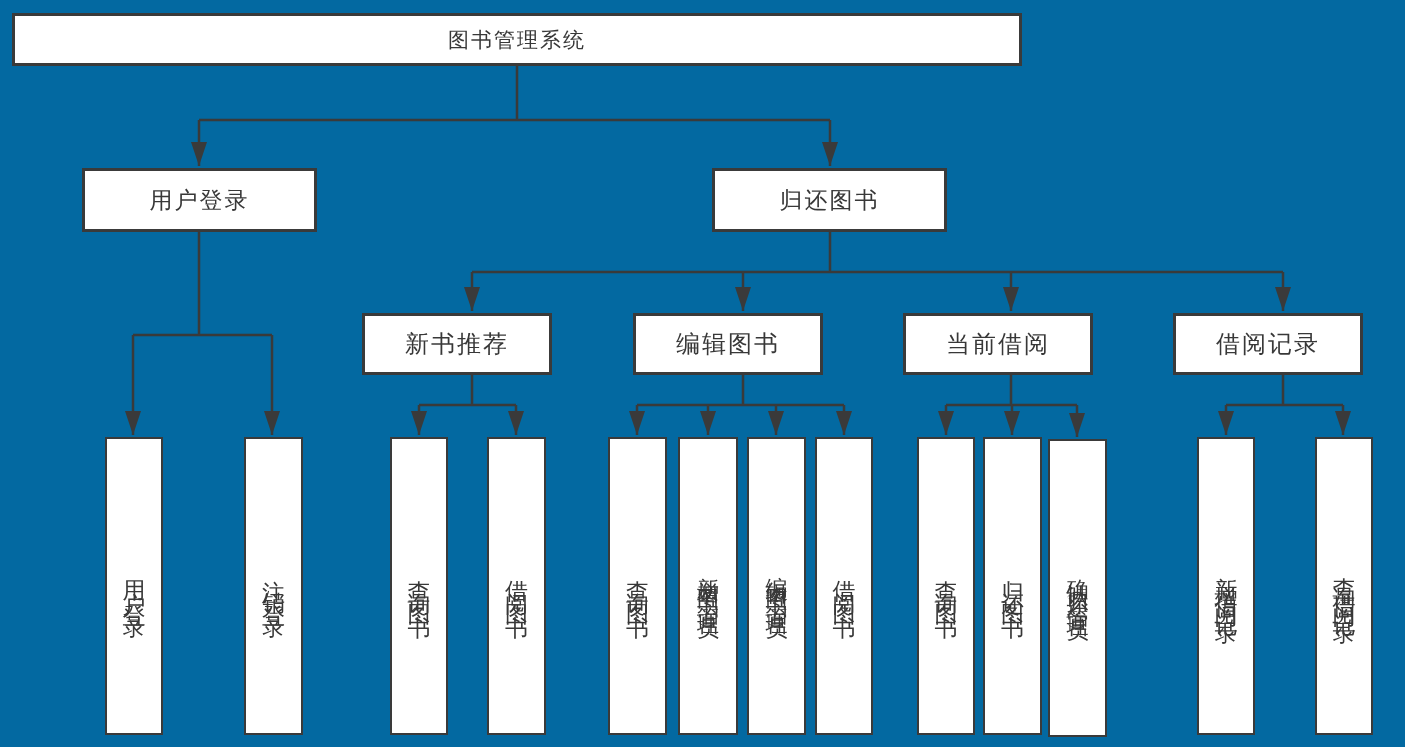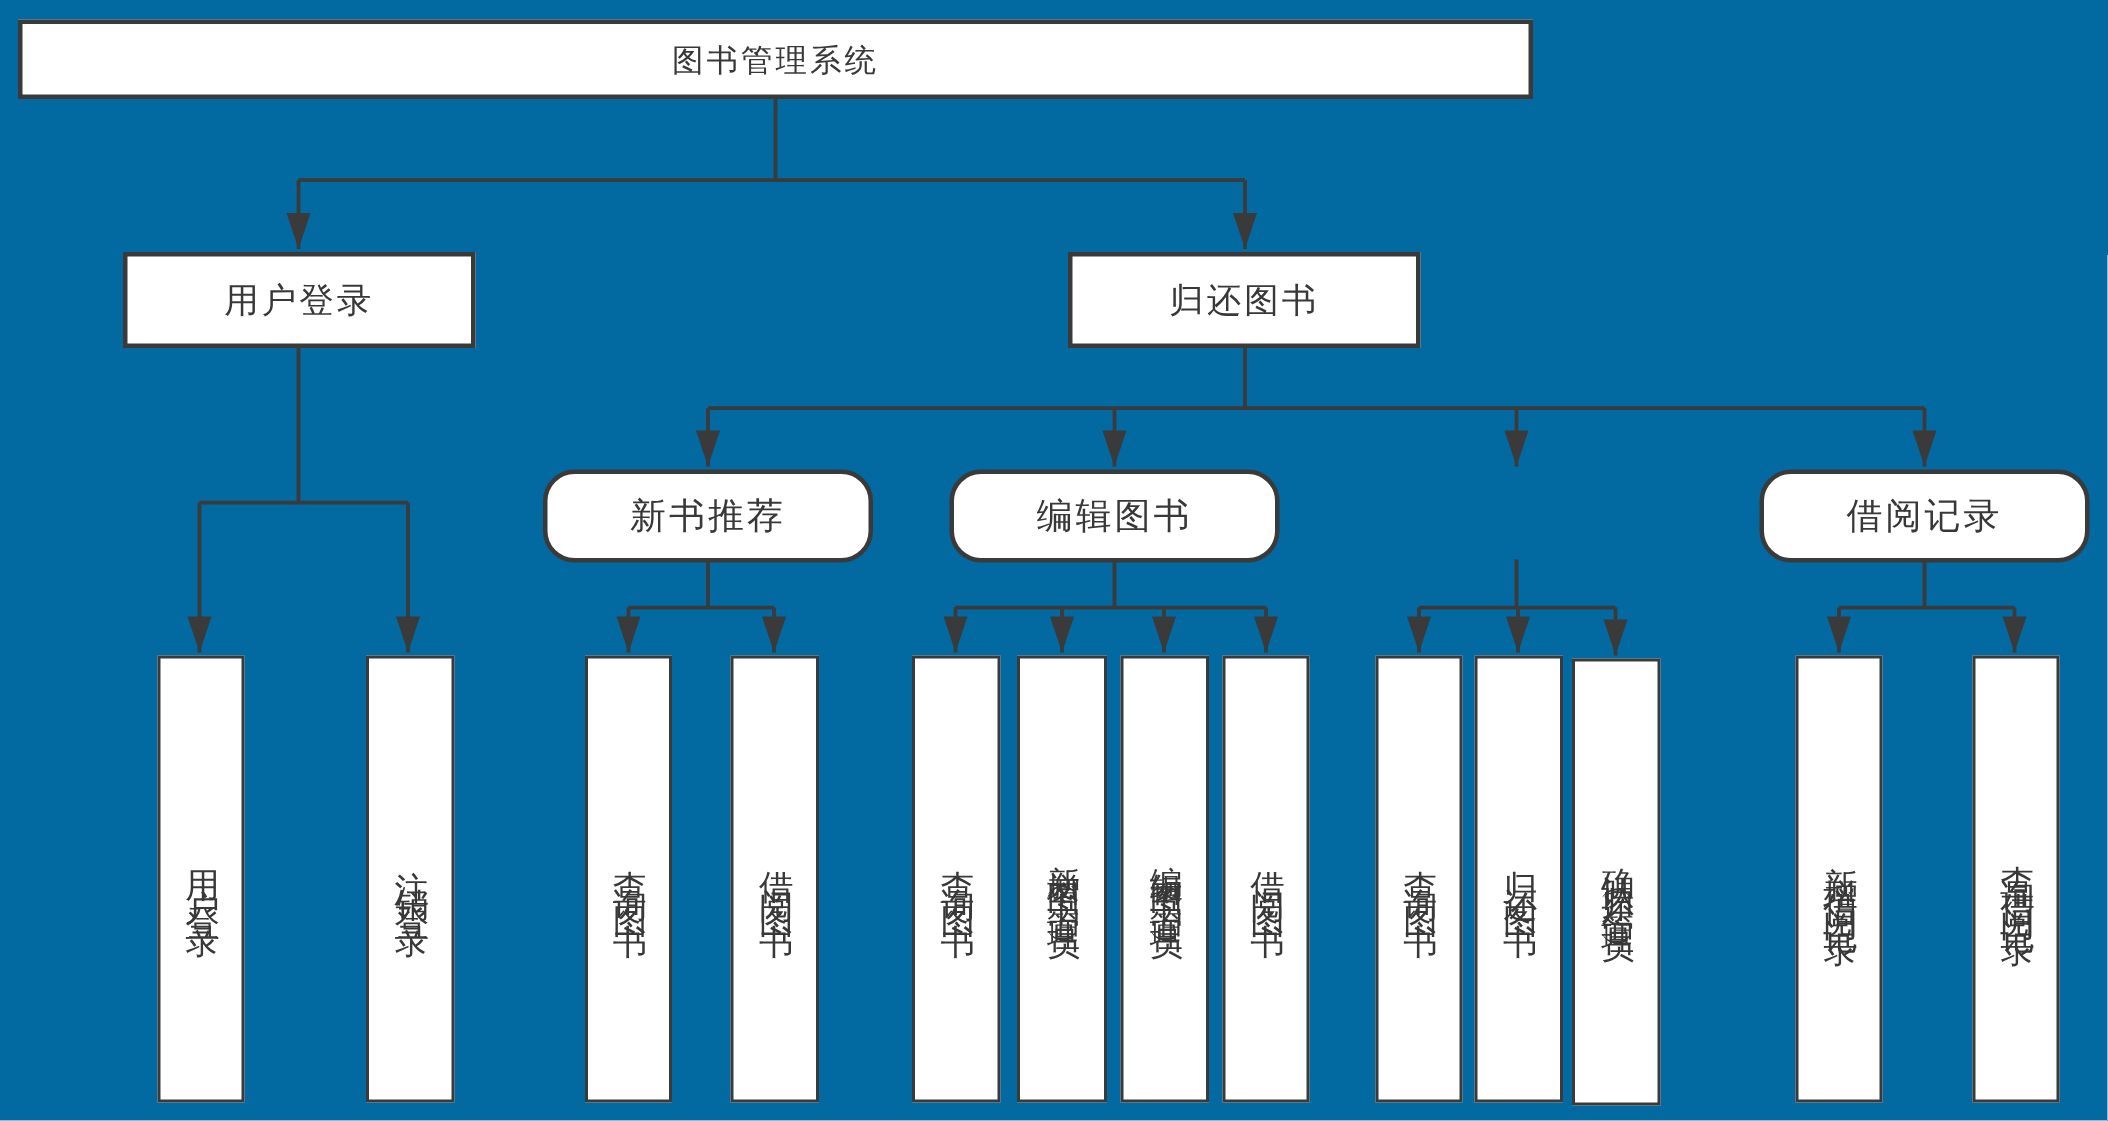--- a/index.html
+++ b/index.html
@@ -22,21 +22,21 @@
     background: #ffffff;
     border: 3px solid #3a3a3a;
     display: flex;
     align-items: center;
     justify-content: center;
     z-index: 2;
     color: #383838;
   }
   .node--root   { left: 12px;  top: 13px;  width: 1010px; height: 53px; }
   .node--l2     { top: 168px;  height: 64px; width: 235px; }
-  .node--l3     { top: 313px;  height: 62px; width: 220px; border-radius: 21px; }
+  .node--l3     { top: 313px;  height: 62px; width: 190px; }
   .node--leaf   { top: 437px;  height: 298px; width: 58px; border-width: 2.5px; }
   .node--root .label { font-size: 21px; letter-spacing: 2px; }
   .node--l2 .label   { font-size: 23px; letter-spacing: 2px; }
   .node--l3 .label   { font-size: 24px; letter-spacing: 2px; }
   .vlabel {
     writing-mode: vertical-rl;
     font-size: 23px;
     letter-spacing: 12px;
     line-height: 1;
   }
@@ -98,20 +98,23 @@
   <div class="node node--l2" style="left:712px">
     <span class="label">归还图书</span>
   </div>
 
   <div class="node node--l3" style="left:362px">
     <span class="label">新书推荐</span>
   </div>
   <div class="node node--l3" style="left:633px">
     <span class="label">编辑图书</span>
   </div>
+  <div class="node node--l3" style="left:903px">
+    <span class="label">当前借阅</span>
+  </div>
   <div class="node node--l3" style="left:1173px">
     <span class="label">借阅记录</span>
   </div>
 
   <div class="node node--leaf" style="left:105px">
     <span class="vlabel">用户登录</span>
   </div>
   <div class="node node--leaf" style="left:244px;width:59px">
     <span class="vlabel">注销登录</span>
   </div>

